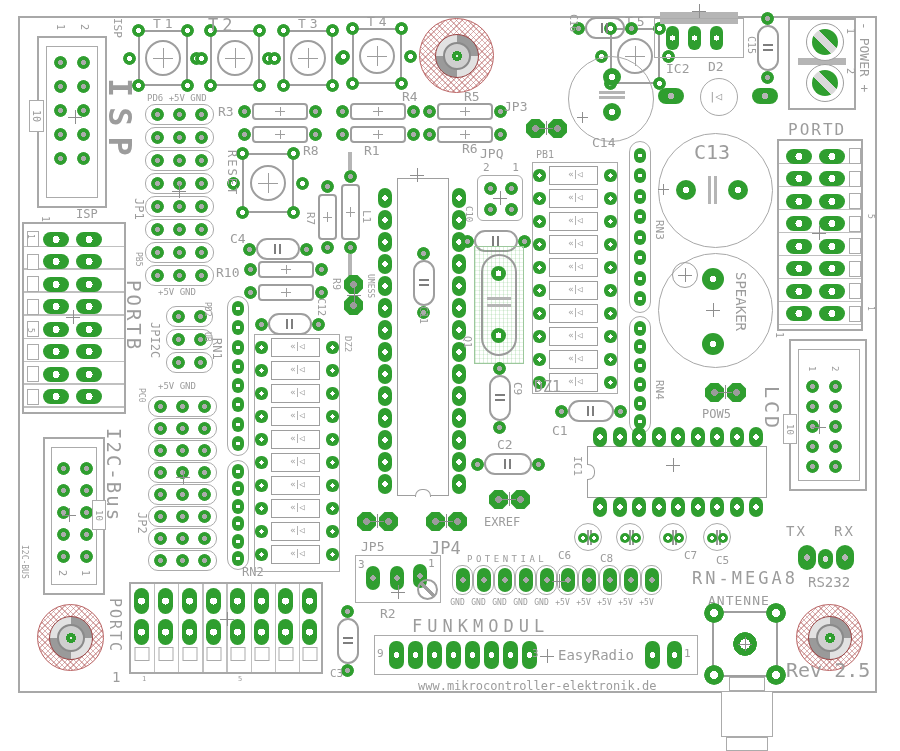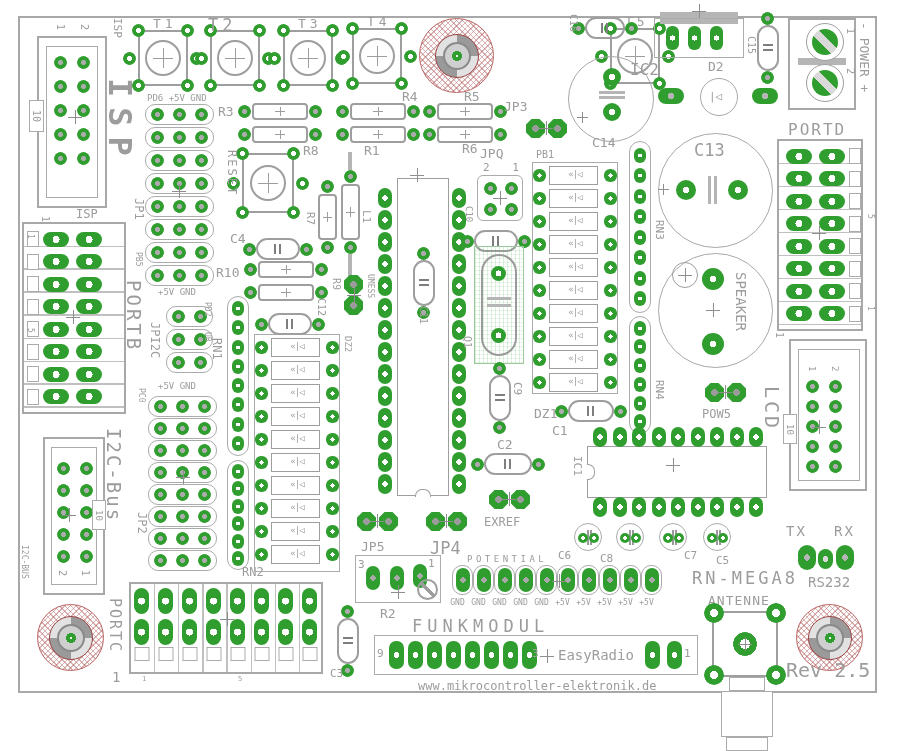--- a/index.html
+++ b/index.html
@@ -495,21 +495,21 @@
       <div class="ledc">«|◁</div>
       <div class="ledc">«|◁</div>
       <div class="ledc">«|◁</div>
       <div class="ledc">«|◁</div>
       <div class="ledc">«|◁</div>
       <div class="ledc">«|◁</div>
       <div class="ledc">«|◁</div>
       <div class="ledc">«|◁</div>
     </div>
   <div class="lbl" style="left:536px;top:150px;font-size:10px">PB1</div>
-  <div class="lbl" style="left:534px;top:407px;font-size:13px">DZ1</div>
+  <div class="lbl" style="left:534px;top:380px;font-size:15px">DZ1</div>
 
   <div class="fcap" style="left:585px;top:17px;width:40px"></div>
   <div class="lbl v" style="left:568px;top:14px;font-size:10px">C16</div>
   <div class="a" style="left:568px;top:56px;width:86px;height:86px;border:1.5px solid #a8a8a8;border-radius:50%"></div>
   <div class="qpad" style="left:603px;top:68px;width:18px;height:18px"></div>
   <div class="qpad" style="left:603px;top:103px;width:18px;height:18px"></div>
   <div class="tr" style="left:599px;top:91px;width:26px;height:3px"></div>
   <div class="tr" style="left:599px;top:96px;width:26px;height:3px"></div>
   <div class="cross" style="left:577px;top:112px;width:11px;height:11px"></div>
   <div class="lbl" style="left:592px;top:136px;font-size:13px">C14</div>
@@ -518,21 +518,21 @@
     </div>
   <div class="lbl v" style="left:746px;top:36px;font-size:10px">C15</div>
   <div class="tr" style="left:660px;top:12px;width:78px;height:12px"></div>
   <div class="brd1" style="left:654px;top:18px;width:90px;height:40px;background:none"></div>
   <div class="gflex" style="left:666px;top:26px;gap:9px">
       <div class="icp"></div>
       <div class="icp"></div>
       <div class="icp"></div>
     </div>
   <div class="cross" style="left:692px;top:4px"></div>
-  <div class="lbl" style="left:630px;top:62px;font-size:16px">IC2</div>
+  <div class="lbl" style="left:666px;top:62px;font-size:13px">IC2</div>
   <div class="a" style="left:658px;top:88px;width:26px;height:16px;border-radius:8px;background:radial-gradient(circle,#b5b5b5 0 3px,#2f9e2f 3px)"></div>
   <div class="a" style="left:752px;top:88px;width:26px;height:16px;border-radius:8px;background:radial-gradient(circle,#b5b5b5 0 3px,#2f9e2f 3px)"></div>
   <div class="a" style="left:700px;top:78px;width:38px;height:38px;border:1.5px solid #a8a8a8;border-radius:50%"></div>
   <div class="lbl" style="left:709px;top:91px;font-size:11px">|◁</div>
   <div class="lbl" style="left:708px;top:60px;font-size:13px">D2</div>
 
   <div class="brd" style="left:788px;top:18px;width:68px;height:92px"></div>
   <div class="tr" style="left:798px;top:58px;width:48px;height:7px"></div>
   <div class="screw" style="left:806px;top:23px;width:38px;height:38px"></div>
   <div class="screw" style="left:806px;top:64px;width:38px;height:38px"></div>
@@ -575,21 +575,21 @@
         <div class="tpad"></div>
         <div class="tpad"></div>
       </div>
     </div>
   <div class="cross" style="left:812px;top:226px"></div>
   <div class="lbl v" style="left:866px;top:214px;font-size:8px">5</div>
   <div class="lbl v" style="left:866px;top:306px;font-size:8px">1</div>
   <div class="lbl v" style="left:774px;top:332px;font-size:10px">1</div>
 
   <div class="a" style="left:658px;top:133px;width:115px;height:115px;border:1.5px solid #a8a8a8;border-radius:50%"></div>
-  <div class="lbl" style="left:694px;top:142px;font-size:17px">C13</div>
+  <div class="lbl" style="left:694px;top:142px;font-size:20px">C13</div>
   <div class="qpad" style="left:676px;top:180px;width:20px;height:20px"></div>
   <div class="qpad" style="left:728px;top:180px;width:20px;height:20px"></div>
   <div class="tr" style="left:708px;top:176px;width:3px;height:28px"></div>
   <div class="tr" style="left:714px;top:176px;width:3px;height:28px"></div>
   <div class="cross" style="left:658px;top:184px;width:11px;height:11px"></div>
   <div class="a" style="left:658px;top:253px;width:115px;height:115px;border:1.5px solid #a8a8a8;border-radius:50%"></div>
   <div class="qpad" style="left:702px;top:268px;width:22px;height:22px"></div>
   <div class="qpad" style="left:702px;top:333px;width:22px;height:22px"></div>
   <div class="a" style="left:672px;top:262px;width:26px;height:26px;border:1.5px solid #9e9e9e;border-radius:50%"></div>
   <div class="cross" style="left:678px;top:268px"></div>

